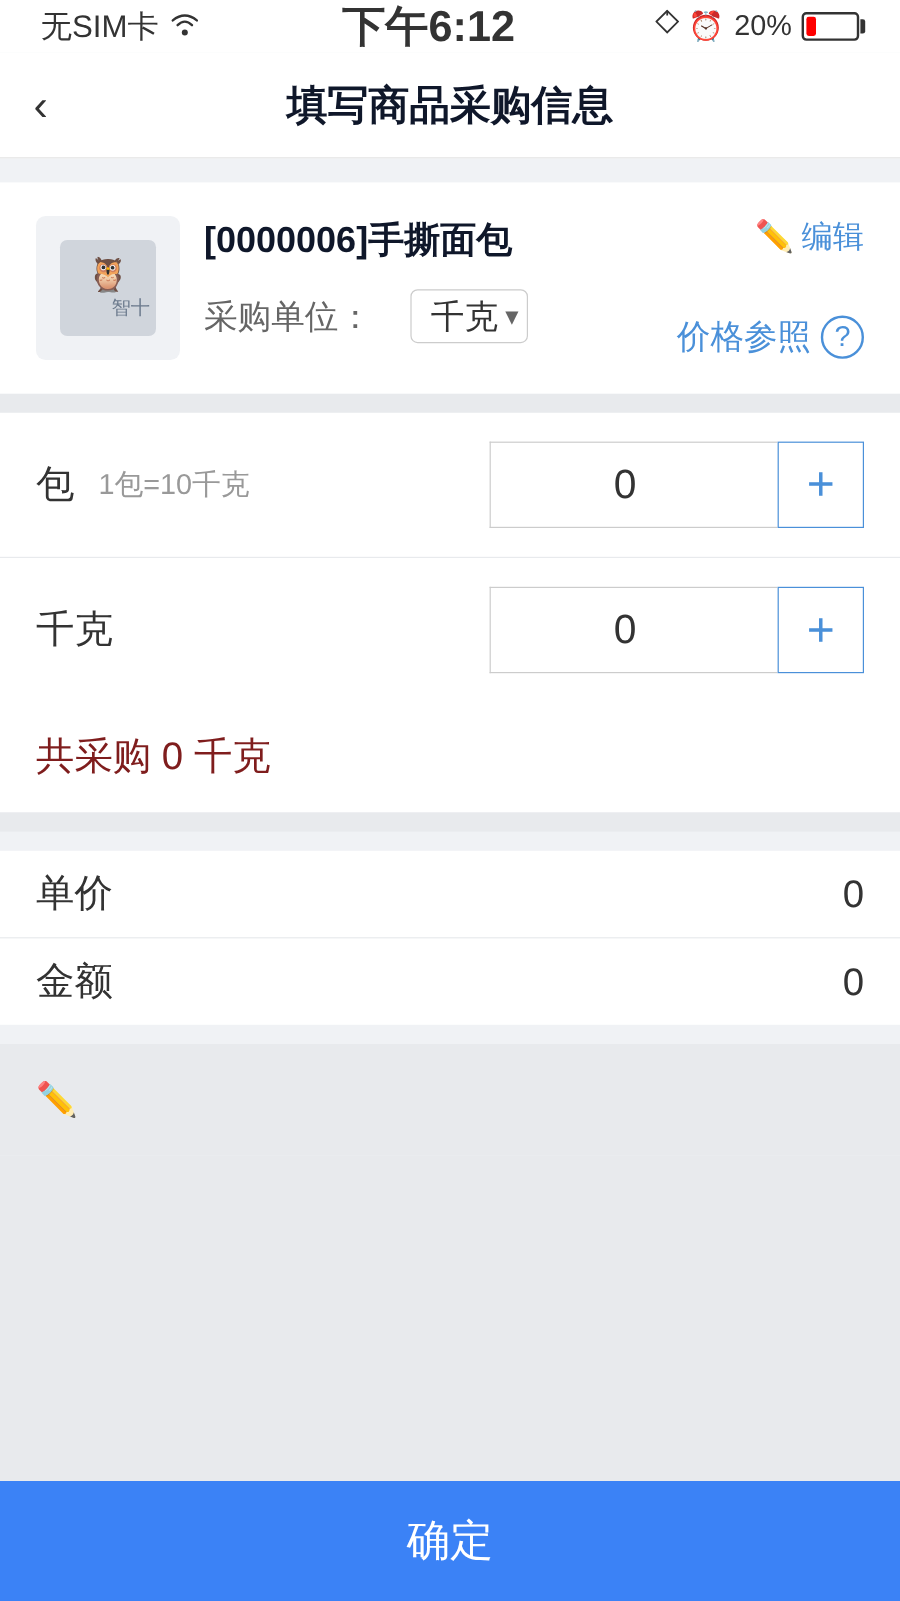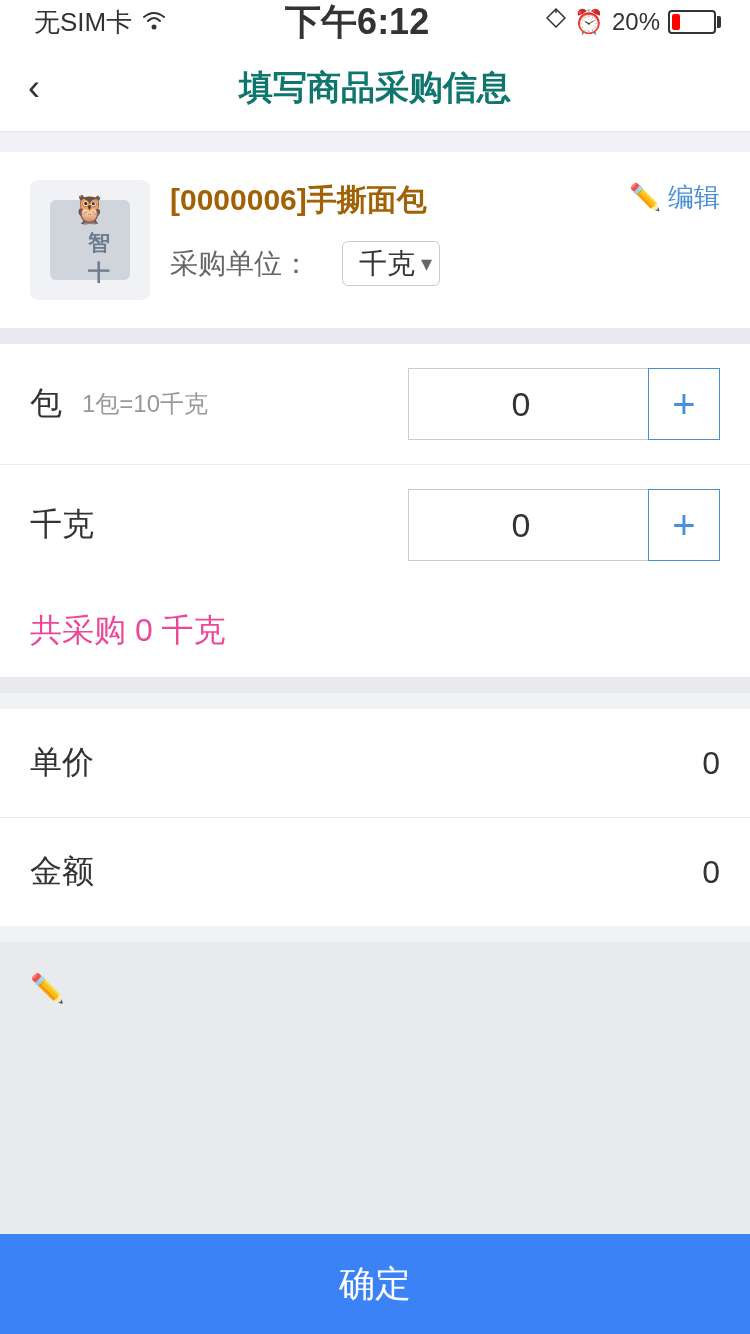--- a/index.html
+++ b/index.html
@@ -63,21 +63,21 @@
     .nav-back {
       position: absolute;
       left: 28px;
       font-size: 36px;
       color: #333;
       cursor: pointer;
     }
     .nav-title {
       font-size: 34px;
       font-weight: 600;
-      color: #0f766e;
+      color: #0f172a;
     }
 
     
     .product-card {
       background: #fff;
       margin-top: 20px;
       padding: 28px 30px;
       display: flex;
       align-items: flex-start;
       gap: 20px;
@@ -102,32 +102,32 @@
       flex-direction: column;
       align-items: center;
       justify-content: center;
       gap: 2px;
     }
     .owl-icon {
       font-size: 28px;
       color: #6b7a8d;
     }
     .owl-text {
-      font-size: 22px;
+      font-size: 16px;
       color: #6b7a8d;
-      font-weight: 700;
+      font-weight: 400;
       margin-left: 38px;
     }
     .product-info {
       flex: 1;
     }
     .product-name {
       font-size: 30px;
       font-weight: 600;
-      color: #a16207;
+      color: #0f172a;
       margin-bottom: 20px;
     }
     .product-unit-row {
       display: flex;
       align-items: center;
       gap: 32px;
     }
     .unit-label {
       font-size: 28px;
       color: #666;
@@ -249,42 +249,42 @@
     
     .summary-row {
       background: #fff;
       display: flex;
       align-items: center;
       justify-content: space-between;
       padding: 24px 30px;
     }
     .summary-text {
       font-size: 32px;
-      color: #ec4899;
+      color: #7f1d1d;
     }
     .batch-btn {
       border: 1px solid #4a90d9;
       background: #fff;
       color: #4a90d9;
       font-size: 28px;
       padding: 14px 36px;
       border-radius: 4px;
       cursor: pointer;
     }
 
     
     .info-section {
       background: #fff;
       margin-top: 16px;
     }
     .info-row {
       display: flex;
       align-items: center;
       justify-content: space-between;
-      padding: 32px 30px;
+      padding: 14px 30px;
       border-bottom: 1px solid #e8eaed;
     }
     .info-row:last-child { border-bottom: none; }
     .info-label {
       font-size: 32px;
       color: #333;
     }
     .info-value {
       font-size: 32px;
       color: #333;
@@ -394,20 +394,24 @@
             <option>千克</option>
             <option>包</option>
           </select>
         </div>
       </div>
     </div>
     <div class="edit-btn">
       <span>✏️</span>
       <span>编辑</span>
     </div>
+    <div class="price-ref">
+      <span>价格参照</span>
+      <div class="price-ref-help">?</div>
+    </div>
   </div>
 
   <div class="divider-thick"></div>
 
   <div class="input-section">
     <div class="input-row">
       <span class="input-row-label">包</span>
       <span class="input-row-sublabel">1包=10千克</span>
       <div class="input-spacer"></div>
       <div class="number-input-wrapper">

